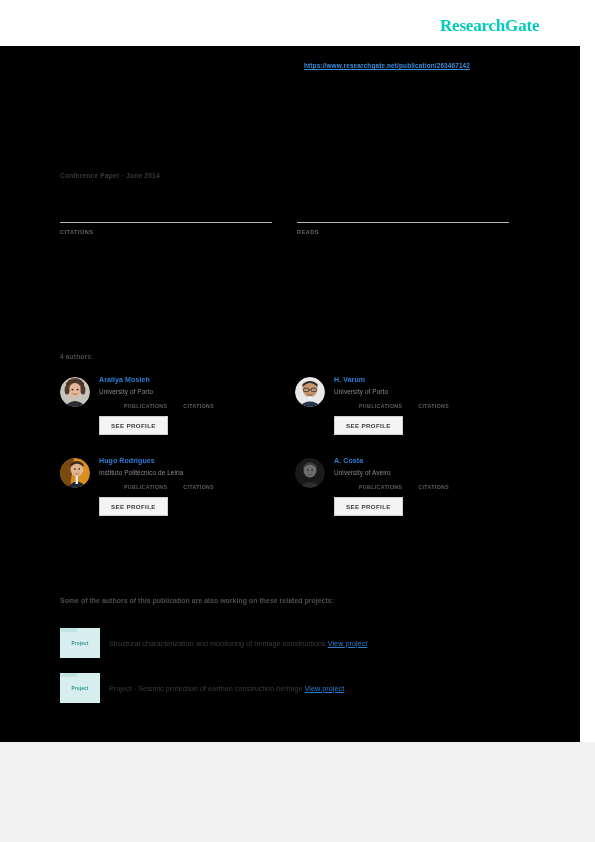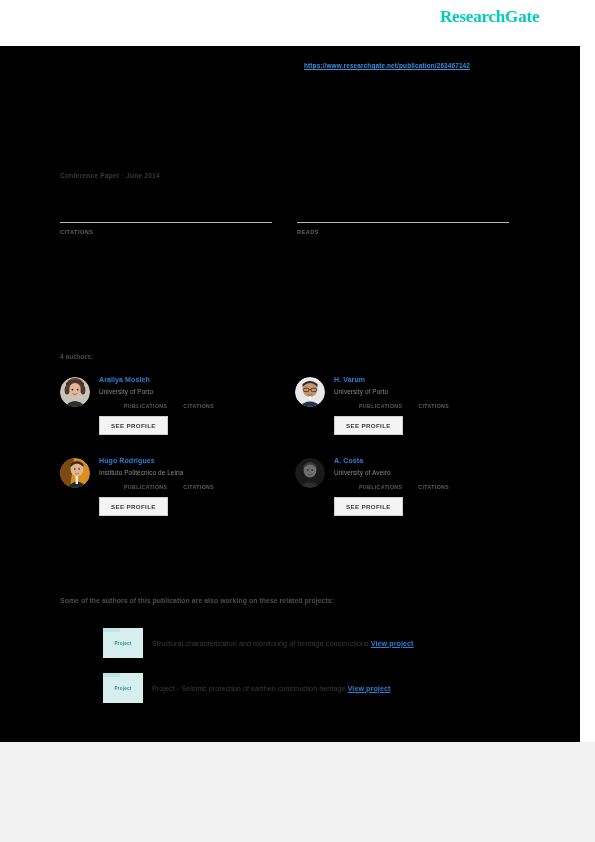--- a/index.html
+++ b/index.html
@@ -34,21 +34,21 @@
   #dark-right-gutter {
     position: absolute;
     left: 580px; top: 46px;
     width: 15px; height: 696px;
     background: #ffffff;
   }
 
   
   #logo {
     position: absolute;
-    left: 440px; top: 7px;
+    left: 440px; top: 16px;
     font-family: "Liberation Serif", serif;
     font-size: 17px;
     font-weight: bold;
     color: #00ccbb;
     letter-spacing: -0.2px;
     white-space: nowrap;
   }
 
   
   #article-url {
@@ -203,21 +203,20 @@
     color: #4e4e4e;
     letter-spacing: 0.05px;
     white-space: nowrap;
   }
   .project-row {
     position: absolute;
     left: 60px;
     display: flex;
     align-items: center;
     width: 470px;
-    margin-left: 43px;
   }
   #project-row-0 { top: 628px; }
   #project-row-1 { top: 673px; }
   .project-icon {
     width: 40px; height: 30px;
     flex: 0 0 40px;
     margin-right: 9px;
     position: relative;
   }
   .project-icon .folder-back {
@@ -240,21 +239,21 @@
     letter-spacing: 0.2px;
   }
   .project-title {
     font-size: 7.2px;
     color: #3c3c3c;
     letter-spacing: 0.05px;
     white-space: nowrap;
   }
   .project-link {
     font-size: 7.2px;
-    font-weight: bold;
+    font-weight: normal;
     color: #2b7fd0;
     letter-spacing: 0.05px;
     margin-left: 2px;
     white-space: nowrap;
   }
 
   
   #footer {
     position: absolute;
     left: 0; top: 742px;

